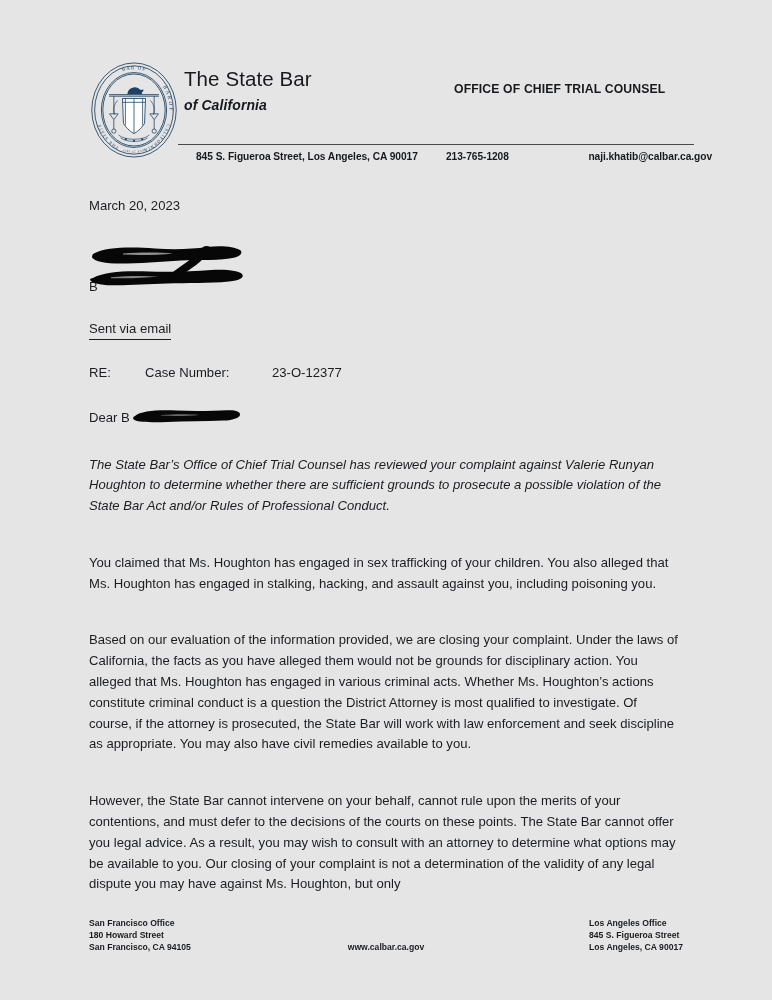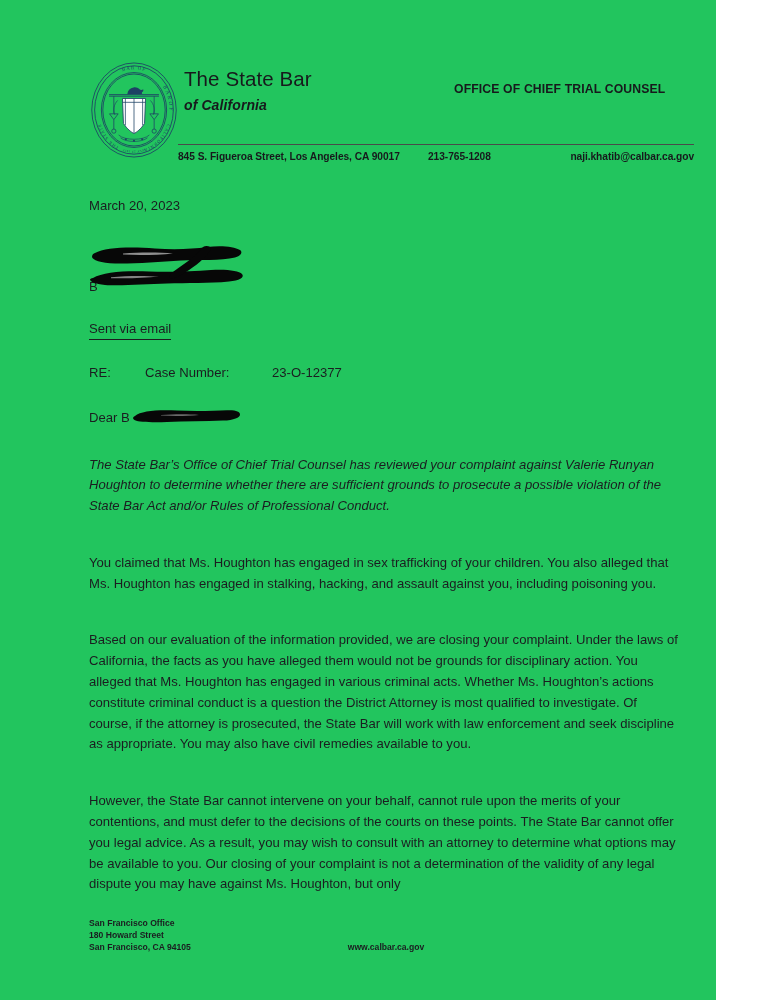--- a/index.html
+++ b/index.html
@@ -6,23 +6,23 @@
     margin: 0;
     padding: 0;
     background: #ffffff;
   }
   body {
     font-family: "Liberation Sans", sans-serif;
     -webkit-font-smoothing: antialiased;
   }
   .page {
     position: relative;
-    width: 716px;
+    width: 772px;
     height: 1000px;
-    background: #22c55e;
+    background: #e5e5e5;
     overflow: hidden;
     box-sizing: border-box;
   }
 
   
   .letterhead {
     position: absolute;
     left: 84px;
     top: 58px;
     width: 610px;
@@ -70,21 +70,21 @@
   .head-rule {
     position: absolute;
     left: 94px;
     top: 86px;
     width: 516px;
     height: 0;
     border-top: 1.1px solid #4a4a4a;
   }
   .contact-row {
     position: absolute;
-    left: 94px;
+    left: 112px;
     top: 91px;
     width: 516px;
     height: 18px;
   }
   .contact-item {
     position: absolute;
     font-size: 10.2px;
     font-weight: 700;
     color: #17191c;
     white-space: nowrap;
@@ -352,17 +352,22 @@
     <p class="para">However, the State Bar cannot intervene on your behalf, cannot rule upon the merits of your contentions, and must defer to the decisions of the courts on these points.  The State Bar cannot offer you legal advice.  As a result, you may wish to consult with an attorney to determine what options may be available to you.  Our closing of your complaint is not a determination of the validity of any legal dispute you may have against Ms. Houghton, but only</p>
   </div>
 
   <div class="footer">
     <div class="footer-col footer-left">
       <div class="footer-line">San Francisco Office</div>
       <div class="footer-line">180 Howard Street</div>
       <div class="footer-line">San Francisco, CA 94105</div>
     </div>
 
+    <div class="footer-col footer-right">
+      <div class="footer-line">Los Angeles Office</div>
+      <div class="footer-line">845 S. Figueroa Street</div>
+      <div class="footer-line">Los Angeles, CA 90017</div>
+    </div>
 
     <div class="footer-center">www.calbar.ca.gov</div>
   </div>
 
 </div>
 
 </body></html>

